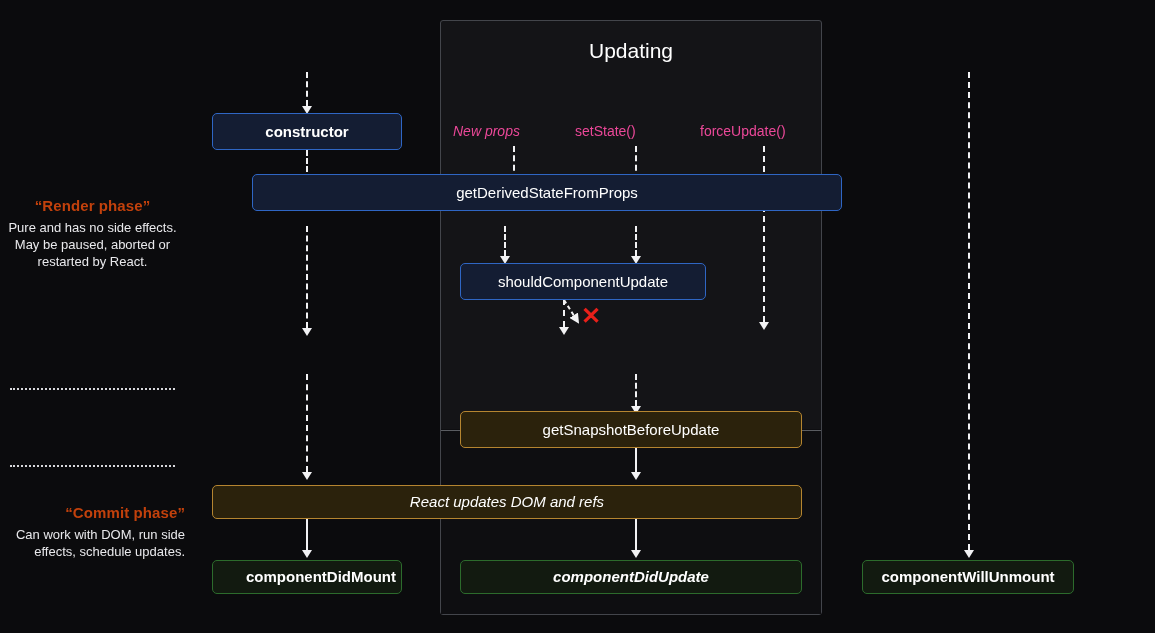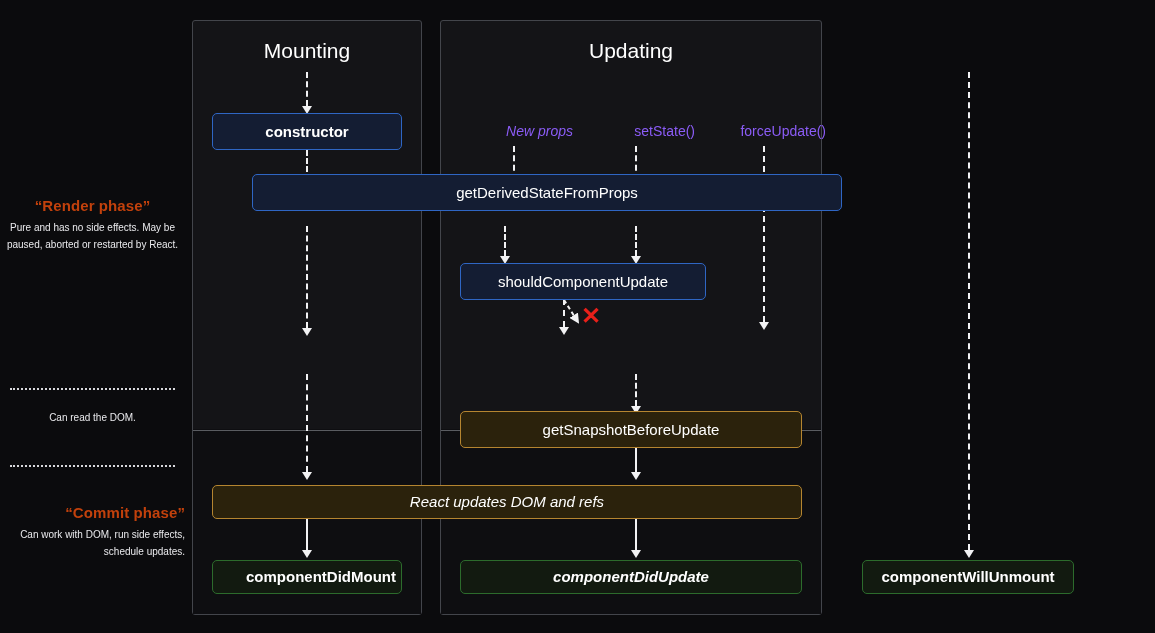--- a/index.html
+++ b/index.html
@@ -10,21 +10,21 @@
     overflow: hidden;
   }
   #stage { position: relative; width: 1155px; height: 633px; }
 
   
   .legend-block { position: absolute; left: 0; width: 185px; text-align: center; }
   .legend-title {
     color: #c2410c; font-size: 15px; font-weight: bold; line-height: 20px;
     margin-bottom: 3px; letter-spacing: .1px;
   }
-  .legend-body { color: #e9e9ec; font-size: 10px; line-height: 17px; }
+  .legend-body { color: #e9e9ec; font-size: 13px; line-height: 17px; }
   .dotted-rule {
     position: absolute; left: 10px; width: 165px; height: 0;
     border-top: 2px dotted #d8d8dc;
   }
 
   
   .column {
     position: absolute; top: 20px; height: 595px;
     border: 1px solid #43454b; border-radius: 3px;
     background: #141417;
@@ -46,21 +46,21 @@
     color: #ffffff; font-size: 15px; line-height: 18px; text-align: center;
   }
   .lbox.blue   { border-color: #2f66c4; background: #141d33; }
   .lbox.orange { border-color: #b58530; background: #2b220c; }
   .lbox.green  { border-color: #2c6b2c; background: #121a10; }
   .lbox.bold   { font-weight: bold; }
   .lbox.italic { font-style: italic; }
 
   
   .trigger {
-    position: absolute; text-align: right; color: #8b5cf6;
+    position: absolute; text-align: left; color: #ec4899;
     font-size: 14px; line-height: 18px;
   }
   .trigger.italic { font-style: italic; }
 
   
   .vline { position: absolute; width: 0; }
   .vline.dashed { border-left: 2px dashed #f2f2f4; }
   .vline.solid  { border-left: 2px solid  #f2f2f4; }
   .arrowhead {
     position: absolute; width: 0; height: 0;
@@ -76,35 +76,29 @@
 <div id="stage">
 
   <div class="legend-block" style="top:196px;">
     <div class="legend-title">“Render phase”</div>
     <div class="legend-body">Pure and has no side effects. May be paused, aborted or restarted by React.</div>
   </div>
 
   <div class="dotted-rule" style="top:388px;"></div>
 
   <div class="legend-block" style="top:409px;">
-    <div class="legend-body">Can read the DOM.</div>
   </div>
 
   <div class="dotted-rule" style="top:465px;"></div>
 
   <div class="legend-block" style="top:503px;text-align:right;">
     <div class="legend-title">“Commit phase”</div>
     <div class="legend-body">Can work with DOM, run side effects, schedule updates.</div>
   </div>
 
-  <div class="column" style="left:192px; width:230px;">
-    <div class="col-lower" style="height:185px;"></div>
-    <div class="col-divider" style="top:409px;"></div>
-    <div class="col-title">Mounting</div>
-  </div>
 
   <div class="column" style="left:440px; width:382px;">
     <div class="col-lower" style="height:185px;"></div>
     <div class="col-divider" style="top:409px;"></div>
     <div class="col-title">Updating</div>
   </div>
 
 
   <div class="vline dashed" style="left:306px; top:72px;  height:34px;"></div>
   <div class="arrowhead" style="left:302px; top:106px;"></div>

